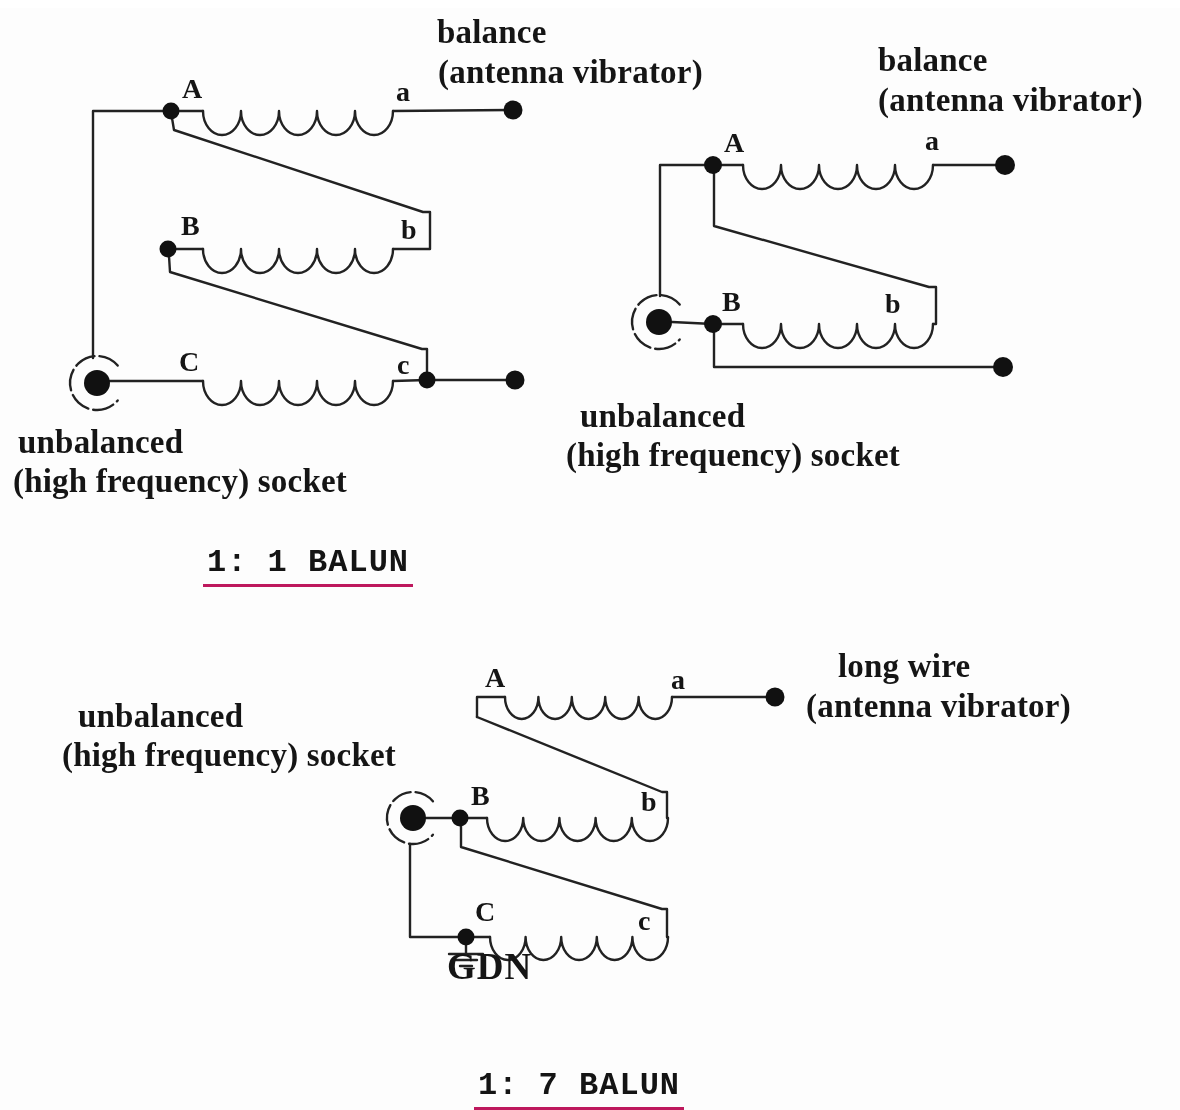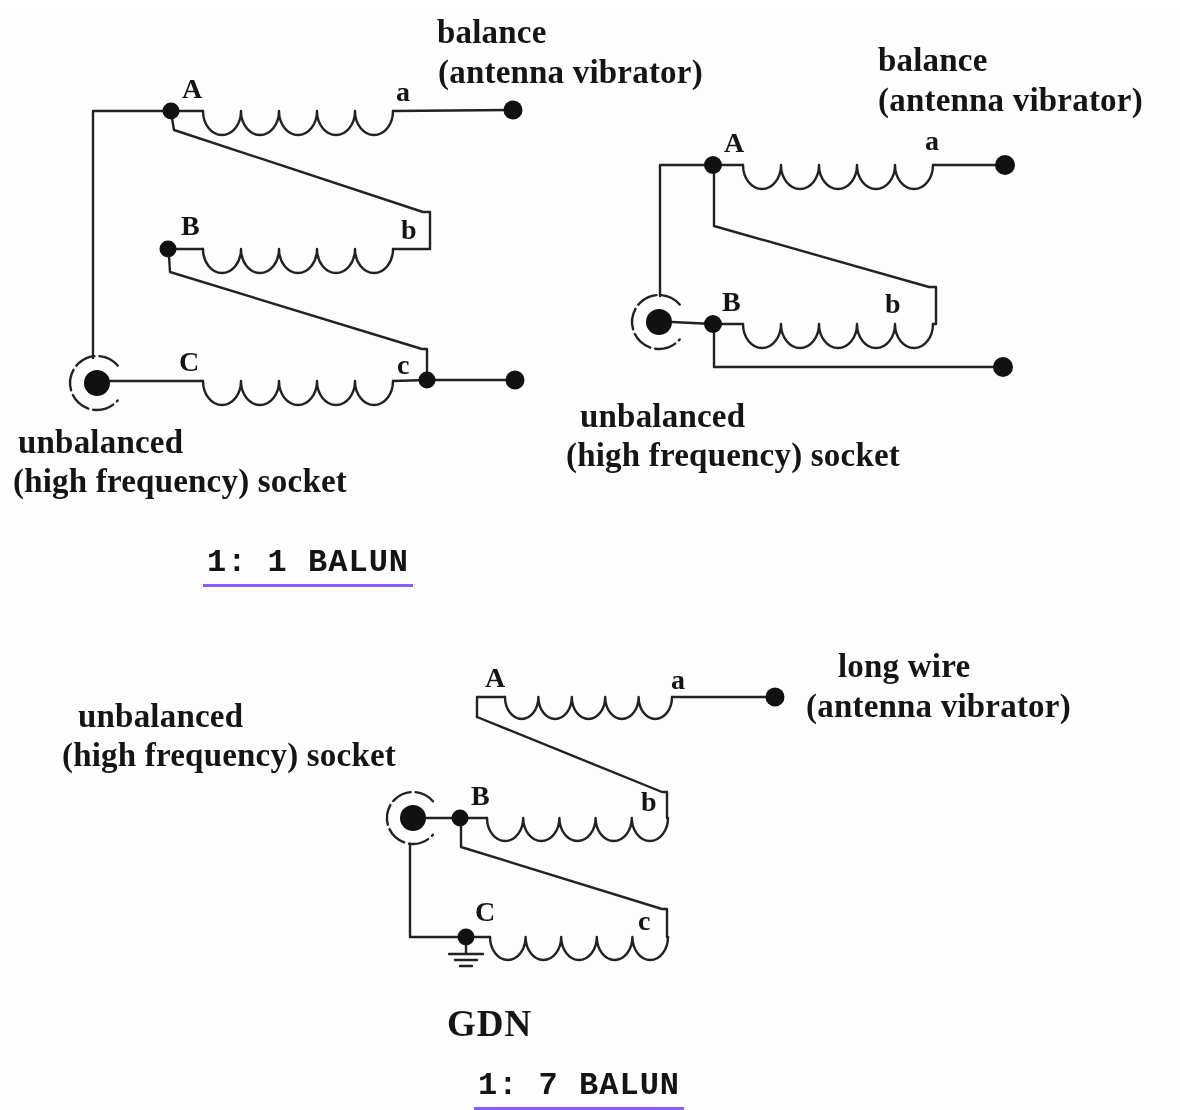--- a/index.html
+++ b/index.html
@@ -25,21 +25,21 @@
   .gnd{font-size:37px;letter-spacing:1px;}
   .title{
     position:absolute;
     font-family:"Liberation Mono", monospace;
     font-weight:bold;
     font-size:32px;
     letter-spacing:1px;
     line-height:1;
     white-space:nowrap;
     color:#141414;
-    border-bottom:3px solid #8b5cf6;
+    border-bottom:3px solid #be185d;
     padding:0 4px 5px 4px;
   }
 </style>
 </head>
 <body>
 
 <div id="stage">
 
   <svg id="schematic" viewBox="0 0 1180 1110" xmlns="http://www.w3.org/2000/svg" fill="none" stroke="#222" stroke-width="2.4" stroke-linecap="round" stroke-linejoin="round">
 
@@ -138,16 +138,16 @@
   <div class="lbl big" style="left:78px;top:692px">unbalanced</div>
   <div class="lbl big" style="left:62px;top:731px">(high frequency) socket</div>
   <div class="lbl pin" style="left:485px;top:656px">A</div>
   <div class="lbl pin" style="left:671px;top:658px">a</div>
   <div class="lbl pin" style="left:471px;top:774px">B</div>
   <div class="lbl pin" style="left:641px;top:780px">b</div>
   <div class="lbl pin" style="left:475px;top:890px">C</div>
   <div class="lbl pin" style="left:638px;top:899px">c</div>
   <div class="lbl big" style="left:838px;top:642px">long wire</div>
   <div class="lbl big" style="left:806px;top:682px">(antenna vibrator)</div>
-  <div class="lbl gnd" style="left:447px;top:997px">GDN</div>
+  <div class="lbl gnd" style="left:447px;top:940px">GDN</div>
   <div class="title" style="left:474px;top:1062px">1: 7 BALUN</div>
 
 </div>
 
 </body></html>

